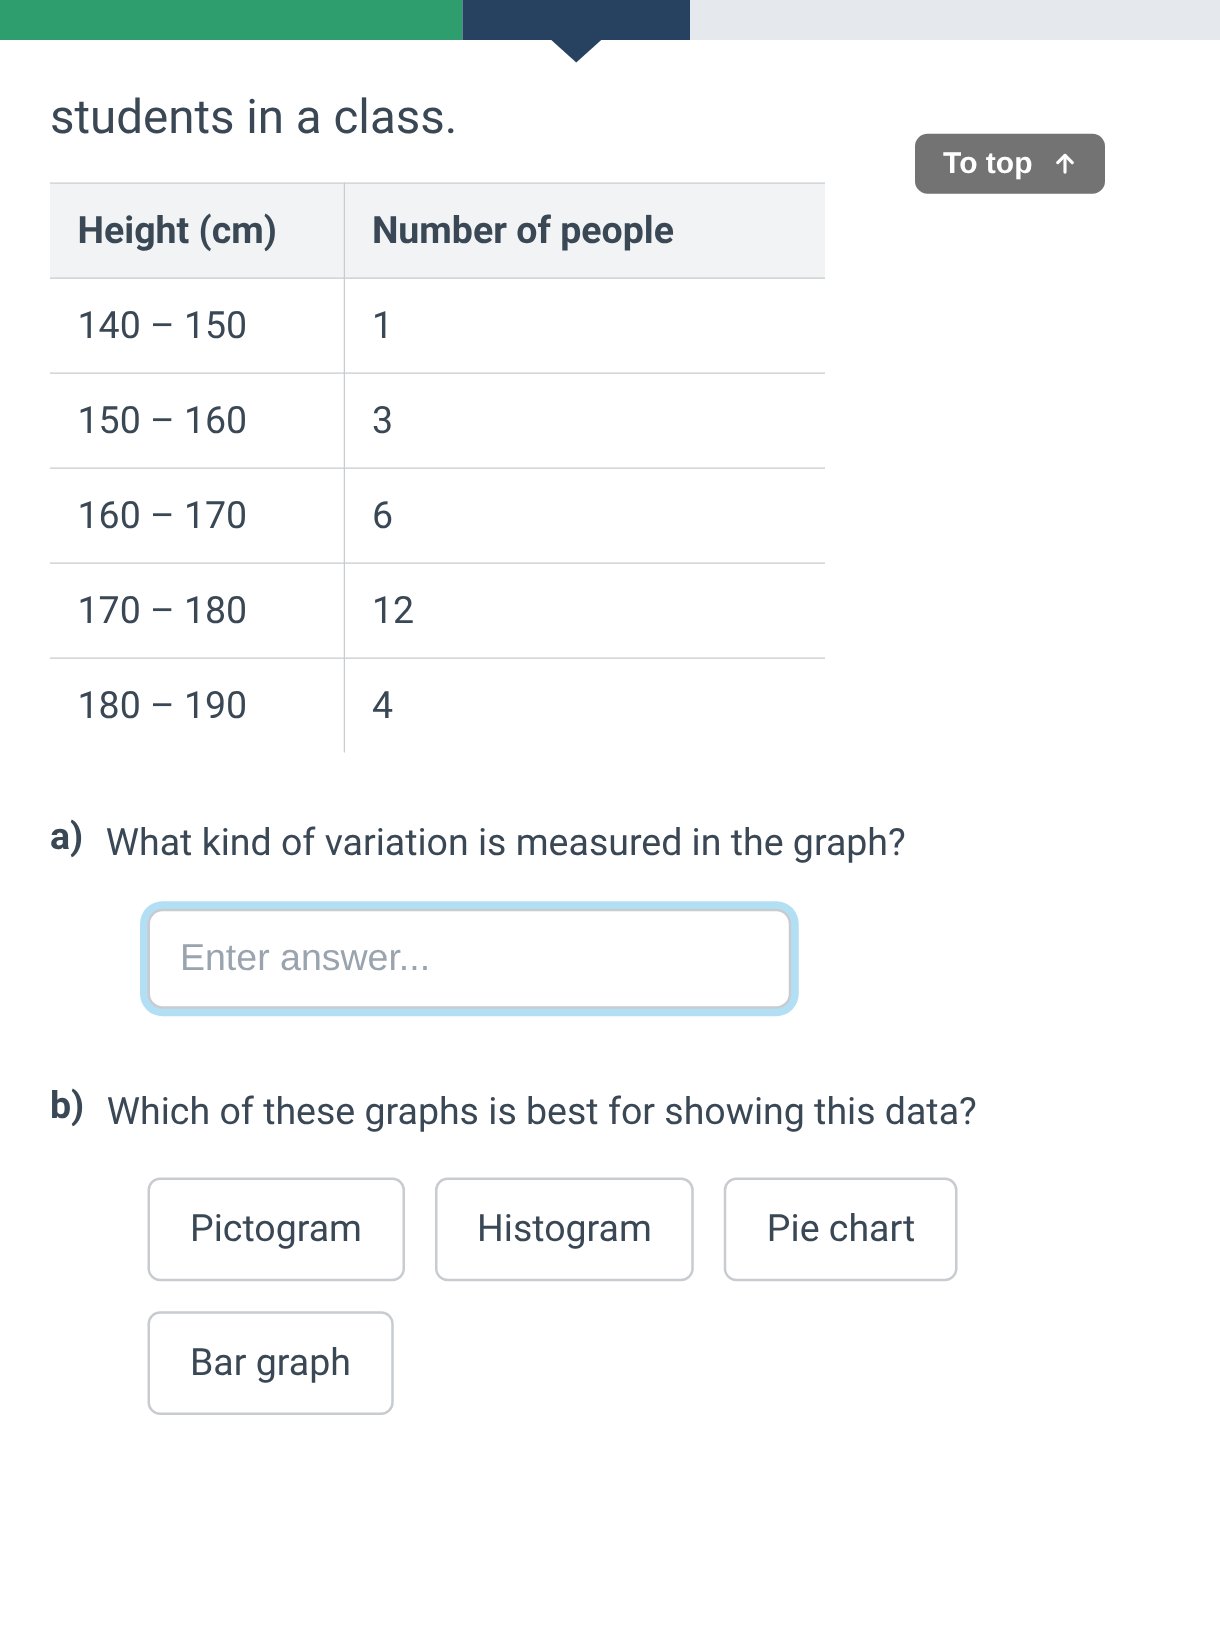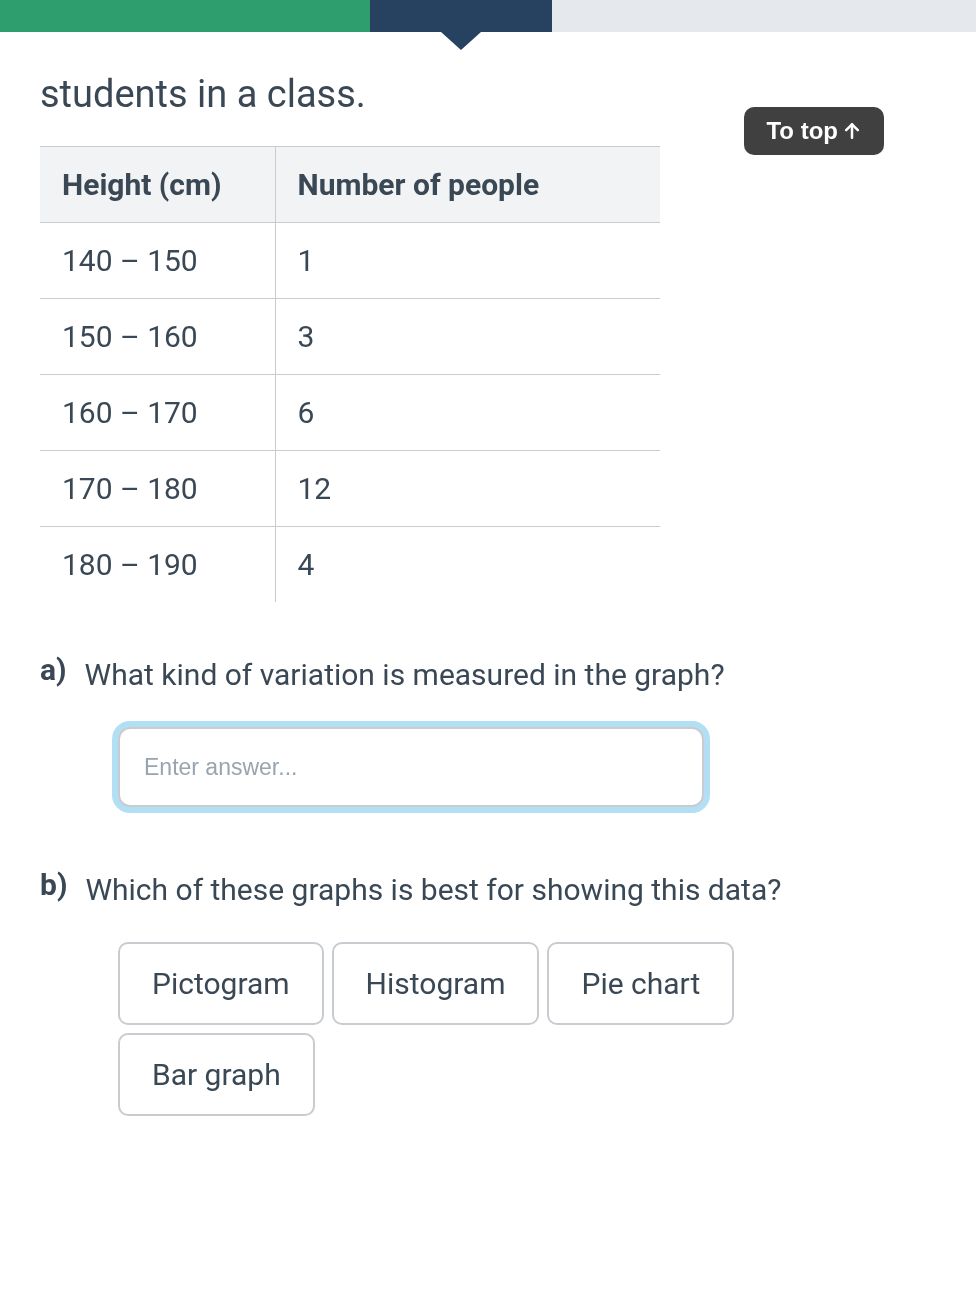--- a/index.html
+++ b/index.html
@@ -48,31 +48,31 @@
     }
     .intro-text {
       font-size: 38px;
       color: #3a4856;
       margin-bottom: 30px;
     }
     .to-top-btn {
       position: absolute;
       right: 92px;
       top: 75px;
-      background: #404040;
+      background: #737373;
       color: #fff;
       border: none;
       border-radius: 10px;
       padding: 10px 22px;
       font-size: 24px;
       font-weight: 600;
       cursor: pointer;
       display: flex;
       align-items: center;
-      gap: 4px;
+      gap: 16px;
     }
     .to-top-btn svg {
       width: 20px;
       height: 20px;
     }
     table {
       border-collapse: collapse;
       margin-bottom: 50px;
     }
     th, td {
@@ -112,38 +112,38 @@
       flex-shrink: 0;
     }
     .question-text {
       line-height: 1.5;
     }
     .answer-input-wrap {
       margin-left: 78px;
       margin-bottom: 60px;
     }
     .answer-input {
-      width: 586px;
+      width: 515px;
       height: 80px;
       border: 2px solid #c8ccd0;
       border-radius: 12px;
       padding: 0 24px;
-      font-size: 23px;
+      font-size: 30px;
       color: #3a4856;
       outline: none;
       box-shadow: 0 0 0 6px #b3dff5;
     }
     .answer-input::placeholder {
       color: #9aa4ae;
     }
     .options {
       margin-left: 78px;
       display: flex;
       flex-wrap: wrap;
-      gap: 8px;
+      gap: 24px;
     }
     .option-btn {
       background: #fff;
       border: 2px solid #c8ccd0;
       border-radius: 10px;
       padding: 22px 32px;
       font-size: 30px;
       color: #3a4856;
       cursor: pointer;
       font-family: inherit;

